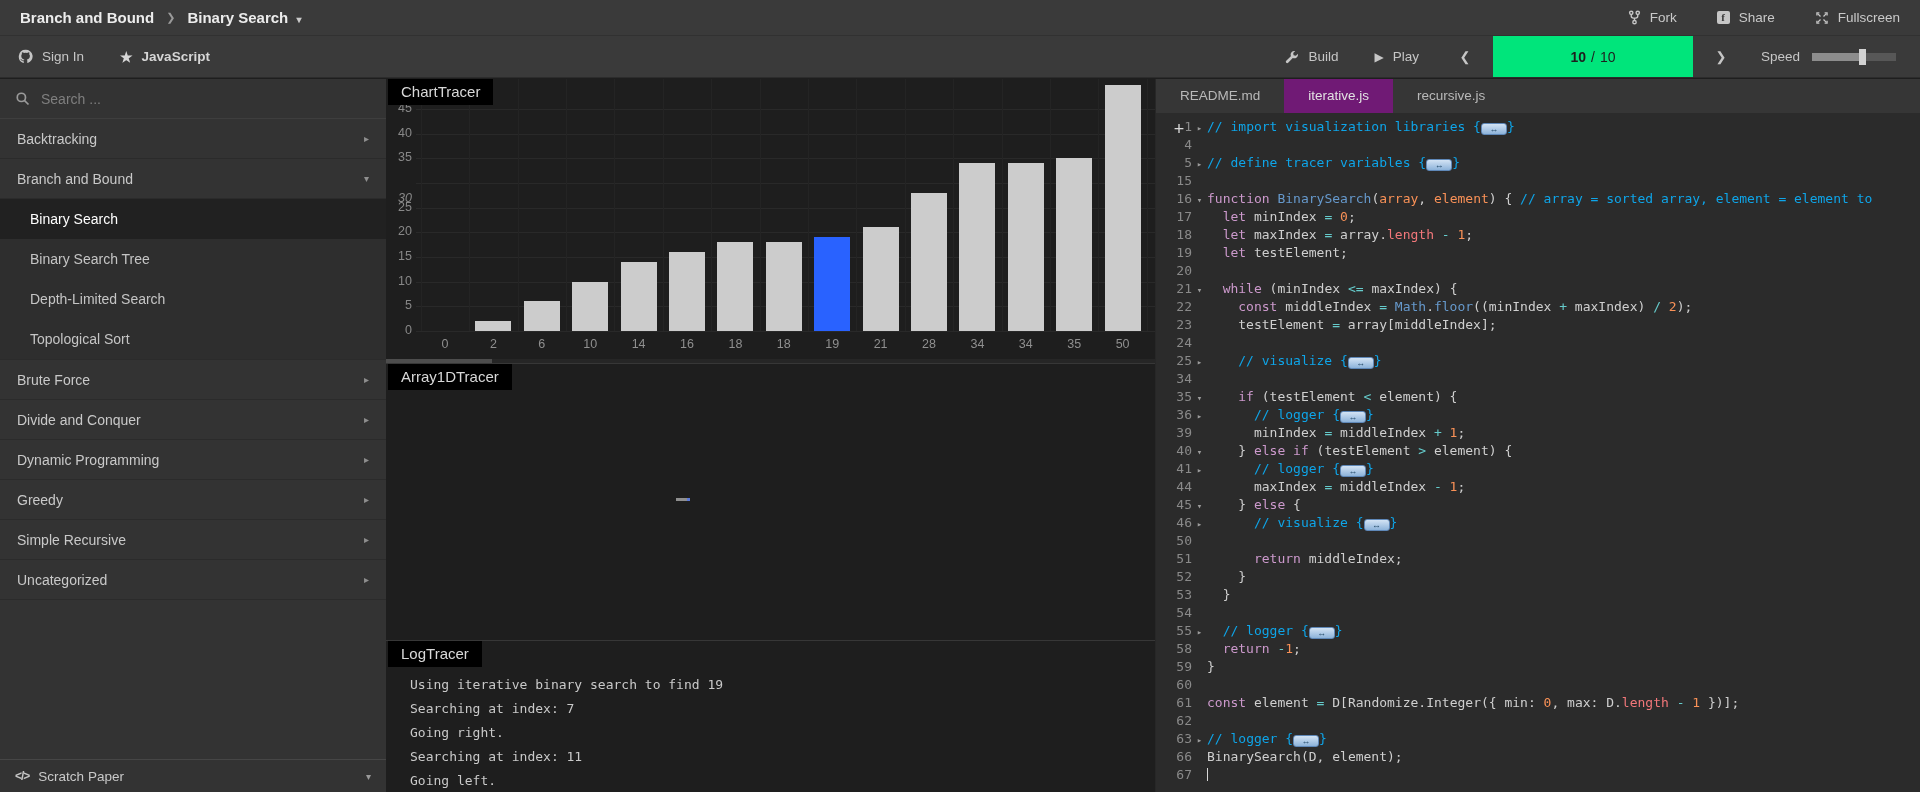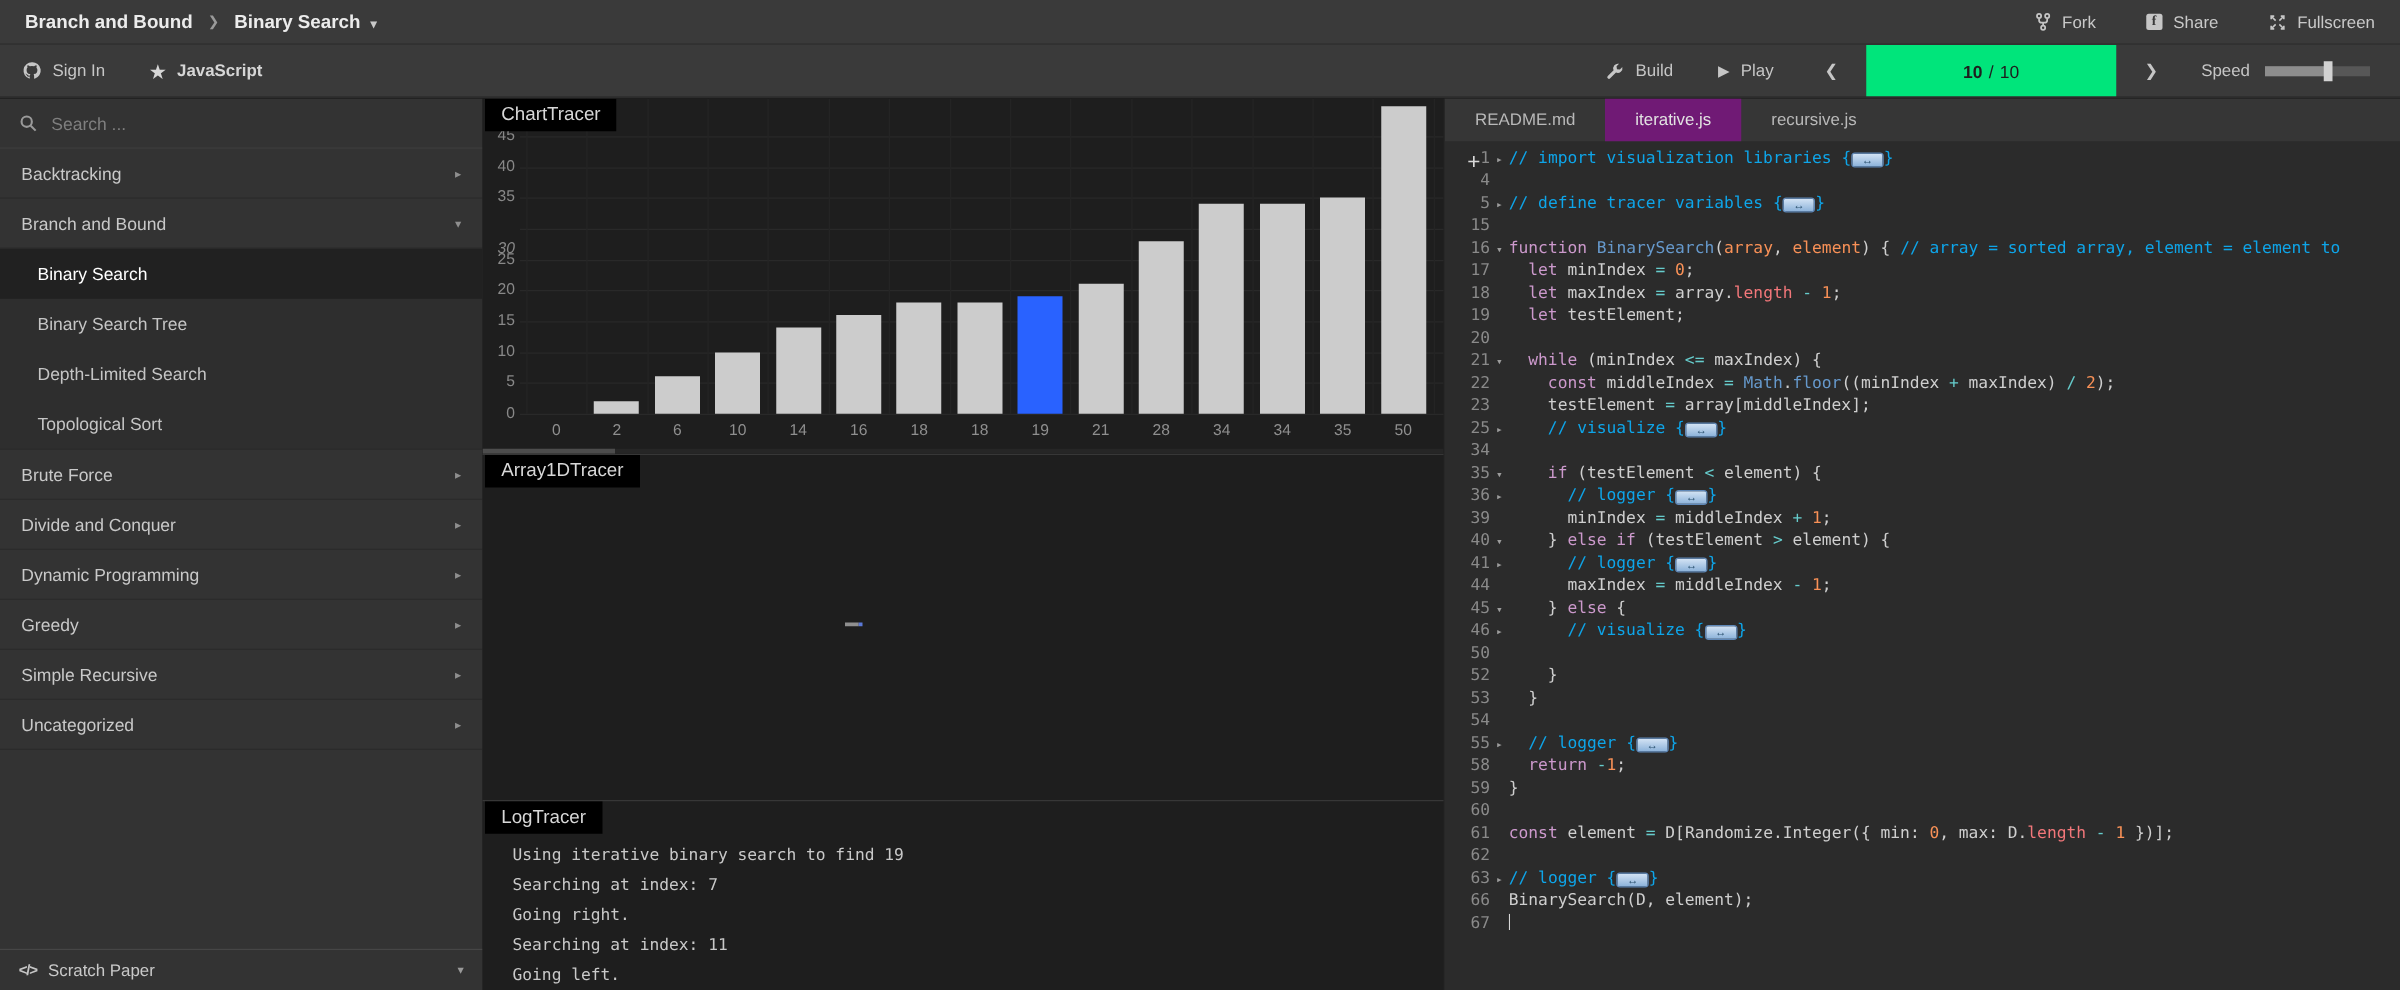--- a/index.html
+++ b/index.html
@@ -369,31 +369,33 @@
           <div class="code-line"><span class="ln">5</span><span class="fold-ind">▸</span><span class="lc"><span class="c">// define tracer variables {</span><span class="widget">↔</span><span class="c">}</span></span></div>
           <div class="code-line"><span class="ln">15</span><span class="fold-ind"></span><span class="lc"></span></div>
           <div class="code-line"><span class="ln">16</span><span class="fold-ind">▾</span><span class="lc"><span class="k">function </span><span class="f">BinarySearch</span><span class="d">(</span><span class="o">array</span><span class="d">, </span><span class="o">element</span><span class="d">) { </span><span class="c">// array = sorted array, element = element to</span></span></div>
           <div class="code-line"><span class="ln">17</span><span class="fold-ind"></span><span class="lc"><span class="ind"></span><span class="k">let </span><span class="d">minIndex </span><span class="y">= </span><span class="o">0</span><span class="d">;</span></span></div>
           <div class="code-line"><span class="ln">18</span><span class="fold-ind"></span><span class="lc"><span class="ind"></span><span class="k">let </span><span class="d">maxIndex </span><span class="y">= </span><span class="d">array.</span><span class="r">length</span><span class="y"> - </span><span class="o">1</span><span class="d">;</span></span></div>
           <div class="code-line"><span class="ln">19</span><span class="fold-ind"></span><span class="lc"><span class="ind"></span><span class="k">let </span><span class="d">testElement;</span></span></div>
           <div class="code-line"><span class="ln">20</span><span class="fold-ind"></span><span class="lc"></span></div>
           <div class="code-line"><span class="ln">21</span><span class="fold-ind">▾</span><span class="lc"><span class="ind"></span><span class="k">while </span><span class="d">(minIndex </span><span class="y">&lt;= </span><span class="d">maxIndex) {</span></span></div>
           <div class="code-line"><span class="ln">22</span><span class="fold-ind"></span><span class="lc"><span class="ind"></span><span class="ind"></span><span class="k">const </span><span class="d">middleIndex </span><span class="y">= </span><span class="f">Math</span><span class="d">.</span><span class="f">floor</span><span class="d">((minIndex </span><span class="y">+ </span><span class="d">maxIndex) </span><span class="y">/ </span><span class="o">2</span><span class="d">);</span></span></div>
           <div class="code-line"><span class="ln">23</span><span class="fold-ind"></span><span class="lc"><span class="ind"></span><span class="ind"></span><span class="d">testElement </span><span class="y">= </span><span class="d">array[middleIndex];</span></span></div>
+          <div class="code-line"><span class="ln">24</span><span class="fold-ind"></span><span class="lc"></span></div>
           <div class="code-line"><span class="ln">25</span><span class="fold-ind">▸</span><span class="lc"><span class="ind"></span><span class="ind"></span><span class="c">// visualize {</span><span class="widget">↔</span><span class="c">}</span></span></div>
           <div class="code-line"><span class="ln">34</span><span class="fold-ind"></span><span class="lc"></span></div>
           <div class="code-line"><span class="ln">35</span><span class="fold-ind">▾</span><span class="lc"><span class="ind"></span><span class="ind"></span><span class="k">if </span><span class="d">(testElement </span><span class="y">&lt; </span><span class="d">element) {</span></span></div>
           <div class="code-line"><span class="ln">36</span><span class="fold-ind">▸</span><span class="lc"><span class="ind"></span><span class="ind"></span><span class="ind"></span><span class="c">// logger {</span><span class="widget">↔</span><span class="c">}</span></span></div>
           <div class="code-line"><span class="ln">39</span><span class="fold-ind"></span><span class="lc"><span class="ind"></span><span class="ind"></span><span class="ind"></span><span class="d">minIndex </span><span class="y">= </span><span class="d">middleIndex </span><span class="y">+ </span><span class="o">1</span><span class="d">;</span></span></div>
           <div class="code-line"><span class="ln">40</span><span class="fold-ind">▾</span><span class="lc"><span class="ind"></span><span class="ind"></span><span class="d">} </span><span class="k">else if </span><span class="d">(testElement </span><span class="y">&gt; </span><span class="d">element) {</span></span></div>
           <div class="code-line"><span class="ln">41</span><span class="fold-ind">▸</span><span class="lc"><span class="ind"></span><span class="ind"></span><span class="ind"></span><span class="c">// logger {</span><span class="widget">↔</span><span class="c">}</span></span></div>
           <div class="code-line"><span class="ln">44</span><span class="fold-ind"></span><span class="lc"><span class="ind"></span><span class="ind"></span><span class="ind"></span><span class="d">maxIndex </span><span class="y">= </span><span class="d">middleIndex </span><span class="y">- </span><span class="o">1</span><span class="d">;</span></span></div>
           <div class="code-line"><span class="ln">45</span><span class="fold-ind">▾</span><span class="lc"><span class="ind"></span><span class="ind"></span><span class="d">} </span><span class="k">else </span><span class="d">{</span></span></div>
           <div class="code-line"><span class="ln">46</span><span class="fold-ind">▸</span><span class="lc"><span class="ind"></span><span class="ind"></span><span class="ind"></span><span class="c">// visualize {</span><span class="widget">↔</span><span class="c">}</span></span></div>
           <div class="code-line"><span class="ln">50</span><span class="fold-ind"></span><span class="lc"></span></div>
+          <div class="code-line"><span class="ln">51</span><span class="fold-ind"></span><span class="lc"><span class="ind"></span><span class="ind"></span><span class="ind"></span><span class="k">return </span><span class="d">middleIndex;</span></span></div>
           <div class="code-line"><span class="ln">52</span><span class="fold-ind"></span><span class="lc"><span class="ind"></span><span class="ind"></span><span class="d">}</span></span></div>
           <div class="code-line"><span class="ln">53</span><span class="fold-ind"></span><span class="lc"><span class="ind"></span><span class="d">}</span></span></div>
           <div class="code-line"><span class="ln">54</span><span class="fold-ind"></span><span class="lc"></span></div>
           <div class="code-line"><span class="ln">55</span><span class="fold-ind">▸</span><span class="lc"><span class="ind"></span><span class="c">// logger {</span><span class="widget">↔</span><span class="c">}</span></span></div>
           <div class="code-line"><span class="ln">58</span><span class="fold-ind"></span><span class="lc"><span class="ind"></span><span class="k">return </span><span class="y">-</span><span class="o">1</span><span class="d">;</span></span></div>
           <div class="code-line"><span class="ln">59</span><span class="fold-ind"></span><span class="lc"><span class="d">}</span></span></div>
           <div class="code-line"><span class="ln">60</span><span class="fold-ind"></span><span class="lc"></span></div>
           <div class="code-line"><span class="ln">61</span><span class="fold-ind"></span><span class="lc"><span class="k">const </span><span class="d">element </span><span class="y">= </span><span class="d">D[Randomize.Integer({ min: </span><span class="o">0</span><span class="d">, max: D.</span><span class="r">length</span><span class="y"> - </span><span class="o">1</span><span class="d"> })];</span></span></div>
           <div class="code-line"><span class="ln">62</span><span class="fold-ind"></span><span class="lc"></span></div>
           <div class="code-line"><span class="ln">63</span><span class="fold-ind">▸</span><span class="lc"><span class="c">// logger {</span><span class="widget">↔</span><span class="c">}</span></span></div>

